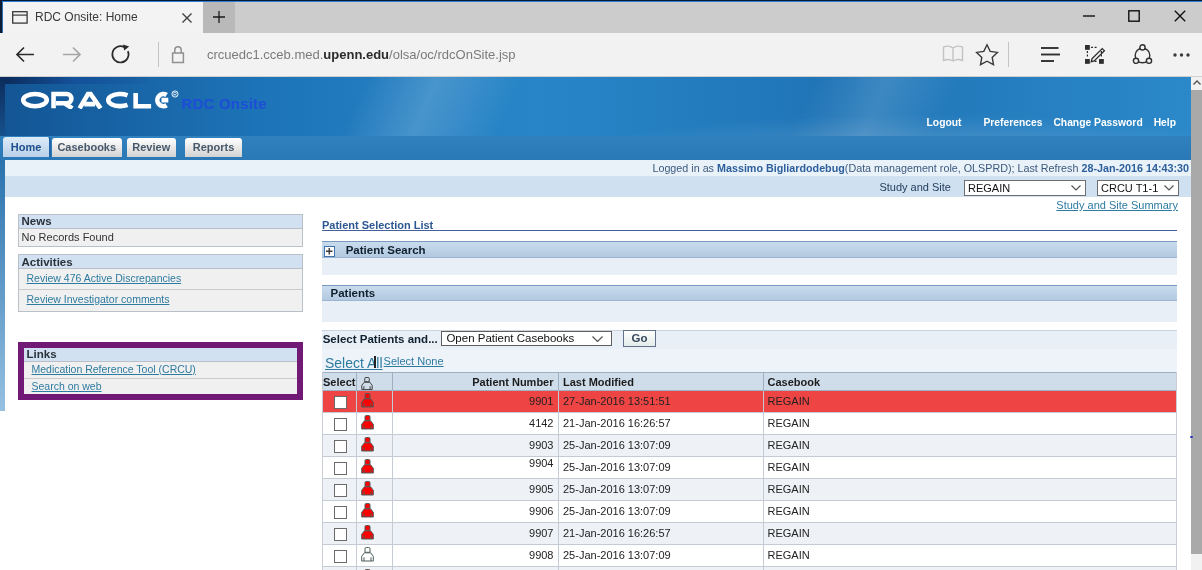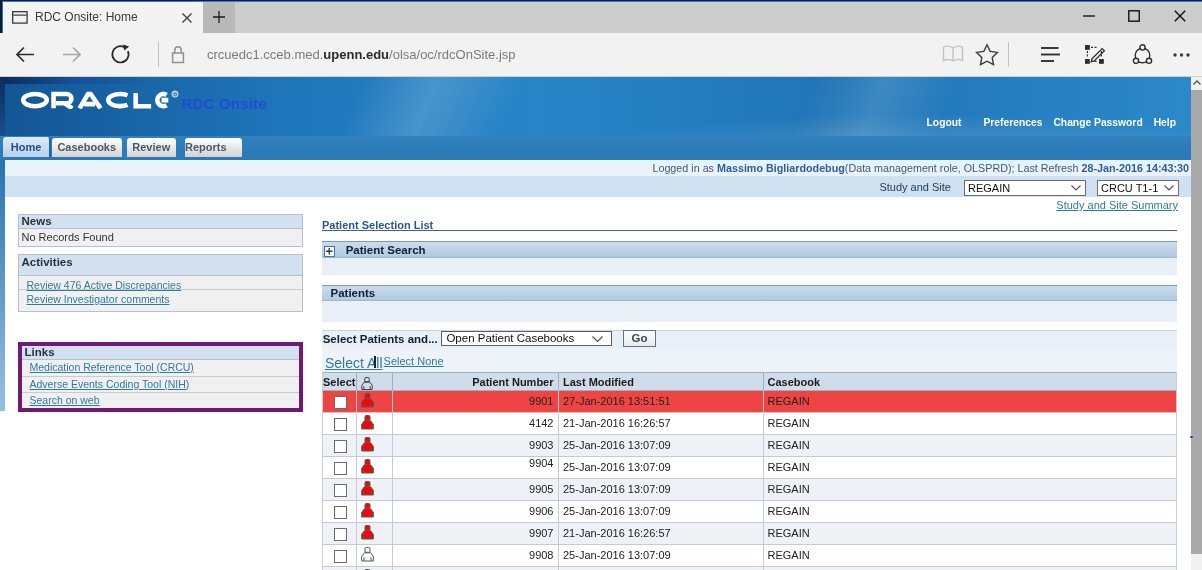--- a/index.html
+++ b/index.html
@@ -122,21 +122,21 @@
   </svg>
   <div class="a" style="left:181.5px;top:94.5px;font-size:15px;font-weight:bold;color:#1d4ed8;letter-spacing:0.2px">RDC Onsite</div>
   <div class="a" style="left:0;top:117px;width:1176px;text-align:right;font-size:10.3px;font-weight:bold;color:#fff">
     <span>Logout</span><span style="margin-left:22px">Preferences</span><span style="margin-left:11px">Change Password</span><span style="margin-left:11px">Help</span>
   </div>
 
   <div class="a" style="left:0;top:136px;width:1191px;height:24px;background:linear-gradient(180deg,#3181bf,#2a78b6)"></div>
   <div class="a" style="left:3px;top:136.5px;width:48px;height:20.5px;background:linear-gradient(180deg,#dcebf8,#b9d0e8);border-right:2.5px solid #2264a8;border-radius:3px 3px 0 0;text-align:center;font-size:11px;font-weight:bold;color:#1c4d8c;line-height:20px">Home</div>
   <div class="a" style="left:51.5px;top:137.5px;width:70.5px;height:19.5px;background:linear-gradient(180deg,#ffffff,#d2d2d2);border-radius:3px 3px 0 0;text-align:center;font-size:11px;font-weight:bold;color:#46586a;line-height:19px">Casebooks</div>
   <div class="a" style="left:126.5px;top:137.5px;width:49.5px;height:19.5px;background:linear-gradient(180deg,#ffffff,#d2d2d2);border-radius:3px 3px 0 0;text-align:center;font-size:11px;font-weight:bold;color:#46586a;line-height:19px">Review</div>
-  <div class="a" style="left:185px;top:137.5px;width:57px;height:19.5px;background:linear-gradient(180deg,#ffffff,#d2d2d2);border-radius:3px 3px 0 0;text-align:left;font-size:11px;font-weight:bold;color:#46586a;line-height:19px">Reports</div>
+  <div class="a" style="left:185px;top:137.5px;width:57px;height:19.5px;background:linear-gradient(180deg,#ffffff,#d2d2d2);border-radius:3px 3px 0 0;text-align:center;font-size:11px;font-weight:bold;color:#46586a;line-height:19px">Reports</div>
 
   <div class="a" style="left:0;top:160px;width:1191px;height:17px;background:#e9f1f9;border-bottom:1px solid #d3e2f0"></div>
   <div class="a" style="left:0;top:162px;width:1189px;text-align:right;font-size:10.75px;color:#3c5a7e">Logged in as&nbsp;<b style="color:#2c5f9b">Massimo Bigliardodebug</b>(Data management role, OLSPRD); Last Refresh&nbsp;<b style="color:#2c5f9b">28-Jan-2016 14:43:30</b></div>
 
   <div class="a" style="left:0;top:177px;width:1191px;height:20px;background:#cfe0f0"></div>
   <div class="a" style="left:0;top:181px;width:951px;text-align:right;font-size:11px;color:#24405e">Study and Site</div>
   <div class="a" style="left:964px;top:179.5px;width:122px;height:16px;background:#fff;border:1px solid #6e6e6e;font-size:11px;color:#111;line-height:14px;padding-left:3px">REGAIN
     <svg class="a" style="right:4px;top:4px" width="10" height="6" viewBox="0 0 10 6">
         <path d="M0.5 0.5 L5 5 L9.5 0.5" stroke="#555" stroke-width="1.2" fill="none"></path>
       </svg>
@@ -149,28 +149,27 @@
 
   <div class="a" style="left:900px;top:199px;width:278px;text-align:right;font-size:11px"><span style="color:#2e7ba0;text-decoration:underline">Study and Site Summary</span></div>
 
   <div class="a" style="left:0;top:160px;width:4.5px;height:251px;background:linear-gradient(180deg,#2a72ae,#96c1e1)"></div>
 
   <div class="a" style="left:17.5px;top:213.5px;width:285.5px;border:1px solid #b9c0c7">
     <div style="background:#d2e1f1;border-bottom:1px solid #b9c0c7;font-size:11.5px;font-weight:bold;color:#29323b;padding-left:3px;height:14px;line-height:13px">News</div>
     <div style="background:#f0f0f0;font-size:11px;color:#333;padding-left:3px;height:17px;line-height:16px">No Records Found</div>
   </div>
   <div class="a" style="left:17.5px;top:254.2px;width:285.5px;border:1px solid #b9c0c7">
-    <div style="background:#d2e1f1;border-bottom:1px solid #b9c0c7;font-size:11.5px;font-weight:bold;color:#29323b;padding-left:3px;height:21px;line-height:14px">Activities</div>
-    <div style="background:#f0f0f0;font-size:10.5px;padding-left:8px;height:14px;line-height:19px;border-bottom:1px solid #cbcbcb"><span style="color:#2e7ba0;text-decoration:underline">Review 476 Active Discrepancies</span></div>
+    <div style="background:#d2e1f1;border-bottom:1px solid #b9c0c7;font-size:11.5px;font-weight:bold;color:#29323b;padding-left:3px;height:14px;line-height:14px">Activities</div>
+    <div style="background:#f0f0f0;font-size:10.5px;padding-left:8px;height:21px;line-height:19px;border-bottom:1px solid #cbcbcb"><span style="color:#2e7ba0;text-decoration:underline">Review 476 Active Discrepancies</span></div>
     <div style="background:#f0f0f0;font-size:10.5px;padding-left:8px;height:21px;line-height:19px"><span style="color:#2e7ba0;text-decoration:underline">Review Investigator comments</span></div>
   </div>
-  <div class="a" style="left:17.5px;top:341.5px;width:285.5px;border:4px solid #701a75">
+  <div class="a" style="left:17.5px;top:341.5px;width:285.5px;border:6px solid #701a75">
     <div style="background:#d2e1f1;border-bottom:1px solid #b9c0c7;font-size:11.5px;font-weight:bold;color:#29323b;padding-left:3px;height:14px;line-height:13px">Links</div>
     <div style="background:#f0f0f0;font-size:10.5px;padding-left:8px;height:17px;line-height:15px;border-bottom:1px solid #cbcbcb"><span style="color:#2e7ba0;text-decoration:underline">Medication Reference Tool (CRCU)</span></div>
-    <div style="background:#f0f0f0;font-size:10.5px;padding-left:8px;height:16px;line-height:15px;border-bottom:1px solid #cbcbcb"><span style="color:#2e7ba0;text-decoration:underline">Adverse Events Coding Tool (NIH)</span></div>
     <div style="background:#f0f0f0;font-size:10.5px;padding-left:8px;height:15px;line-height:14px"><span style="color:#2e7ba0;text-decoration:underline">Search on web</span></div>
   </div>
 
   <div class="a" style="left:322px;top:218.5px;font-size:11px;font-weight:bold;color:#2d5791">Patient Selection List</div>
   <div class="a" style="left:322px;top:230px;width:854.5px;height:1px;background:#44609c"></div>
 
   <div class="a" style="left:322px;top:241px;width:854.5px;height:17px;background:linear-gradient(180deg,#c9dcee,#b2c9e0);border-top:1.5px solid #7b9abf;border-bottom:1px solid #9cb6d2"></div>
   <div class="a" style="left:324px;top:246px;width:10.5px;height:10.5px;background:#fdfdfd;border:1px solid #3f74ad">
     <svg width="8.5" height="8.5" viewBox="0 0 8.5 8.5" style="display:block">
         <path d="M4.25 1 V7.5 M1 4.25 H7.5" stroke="#3b3b3b" stroke-width="1.4" fill="none"></path>

